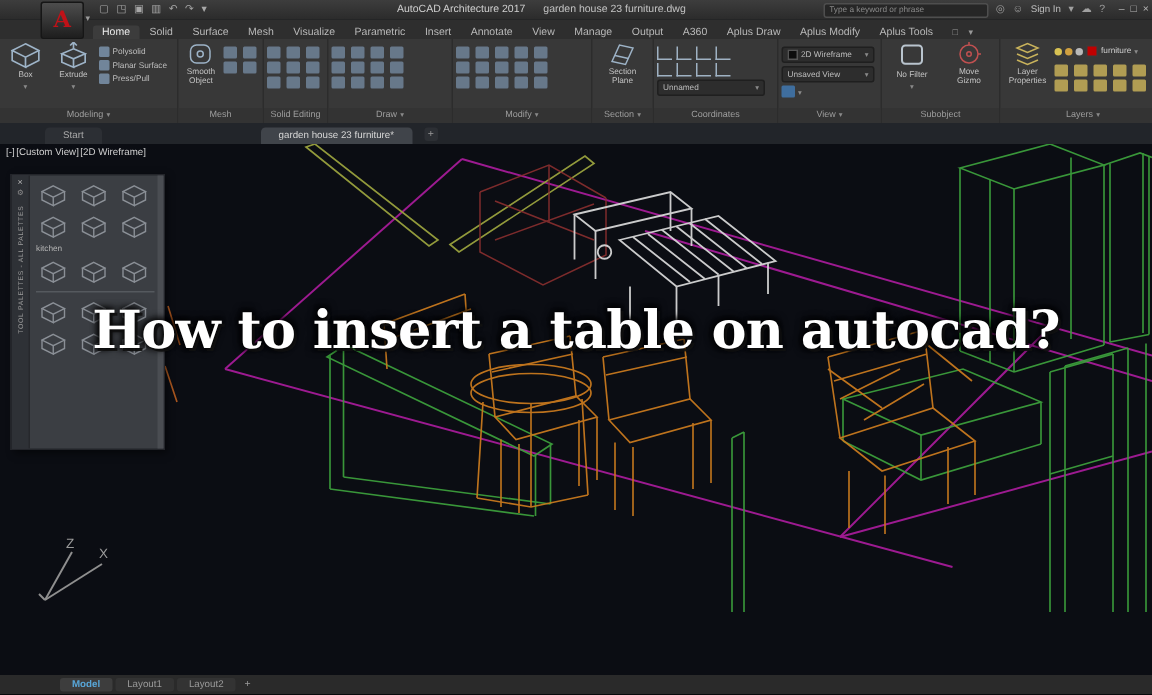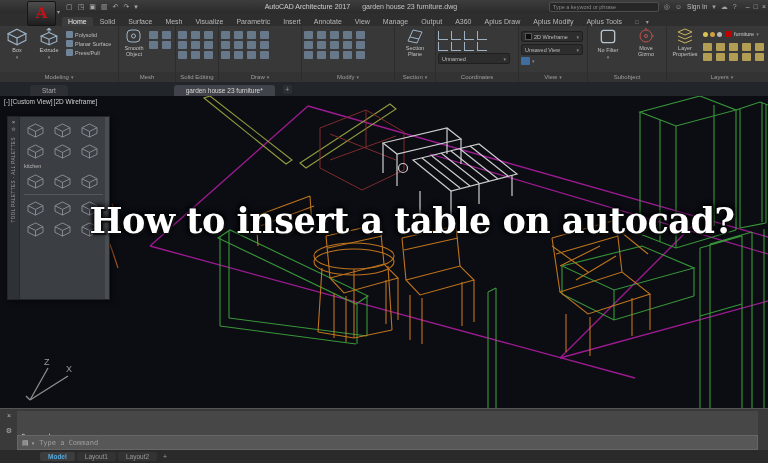--- a/index.html
+++ b/index.html
@@ -92,21 +92,21 @@
   .pal-grid{display:grid;grid-template-columns:repeat(3,1fr);gap:3px 2px;}
   .pal-icon{width:22px;height:18px;display:flex;align-items:center;justify-content:center;cursor:default;}
   .pal-section{font-size:5.5px;color:#b5b5b5;padding:1px 0;}
   .pal-divider{height:1px;background:#55595e;margin:2px 0;}
   .pal-scroll{width:4px;background:#4a4d52;}
 
   
   .overlay-q{position:absolute;left:50%;top:104px;transform:translateX(-50%);z-index:6;white-space:nowrap;
              font-family:"DejaVu Serif",serif;font-weight:bold;font-size:35px;letter-spacing:-.5px;color:#fff;
              text-shadow:0 0 3px rgba(0,0,0,.95),2px 2px 0 rgba(18,18,18,.9),-2px 2px 4px rgba(0,0,0,.55),
-                         2px -2px 4px rgba(0,0,0,.55),-2px -2px 4px rgba(0,0,0,.55);margin-left:28px;}
+                         2px -2px 4px rgba(0,0,0,.55),-2px -2px 4px rgba(0,0,0,.55);}
 
   
   .ucs{position:absolute;left:22px;bottom:4px;z-index:2;}
 
   
   .cmdpanel{position:absolute;top:408px;left:0;right:0;height:42px;background:#3a3a3a;border-top:1px solid #555;}
   .cmd-gutter{position:absolute;left:2px;top:3px;width:14px;display:flex;flex-direction:column;gap:8px;
               align-items:center;color:#b5b5b5;font-size:7px;}
   .cmd-hist{position:absolute;left:17px;right:10px;top:2px;height:22px;background:#474747;
             font-family:"DejaVu Sans Mono",monospace;font-size:7px;line-height:10px;color:#e2e2e2;
@@ -675,35 +675,20 @@
       <g stroke="#8f8f8f" stroke-width="1.3" fill="none">
         <path d="M8 44 L26 12"></path>
           <path d="M8 44 L46 20"></path>
           <path d="M8 44 L4 40"></path>
       </g>
       <text x="22" y="9" font-size="9" fill="#9a9a9a" font-family="Liberation Sans, sans-serif">Z</text>
       <text x="44" y="16" font-size="9" fill="#9a9a9a" font-family="Liberation Sans, sans-serif">X</text>
     </svg>
   </div>
 
-  <div class="cmdpanel">
-    <div class="cmd-gutter">
-      <span>×</span>
-      <span>⚙</span>
-    </div>
-    <div class="cmd-hist">
-      <div>Command:</div>
-      <div>Command: _.erase 1 found</div>
-    </div>
-    <div class="cmd-inputrow">
-      <span class="kbd">▤</span>
-      <span class="fa">▾</span>
-      <input class="cmd-input" type="text" placeholder="Type a Command" style="">
-    </div>
-  </div>
 
   <div class="statusbar">
     <div style="display:flex;gap:2px">
 
     <span class="ltab active">Model</span>
         <span class="ltab">Layout1</span>
         <span class="ltab">Layout2</span>
       </div>
     <span class="lplus">+</span>
   </div>

